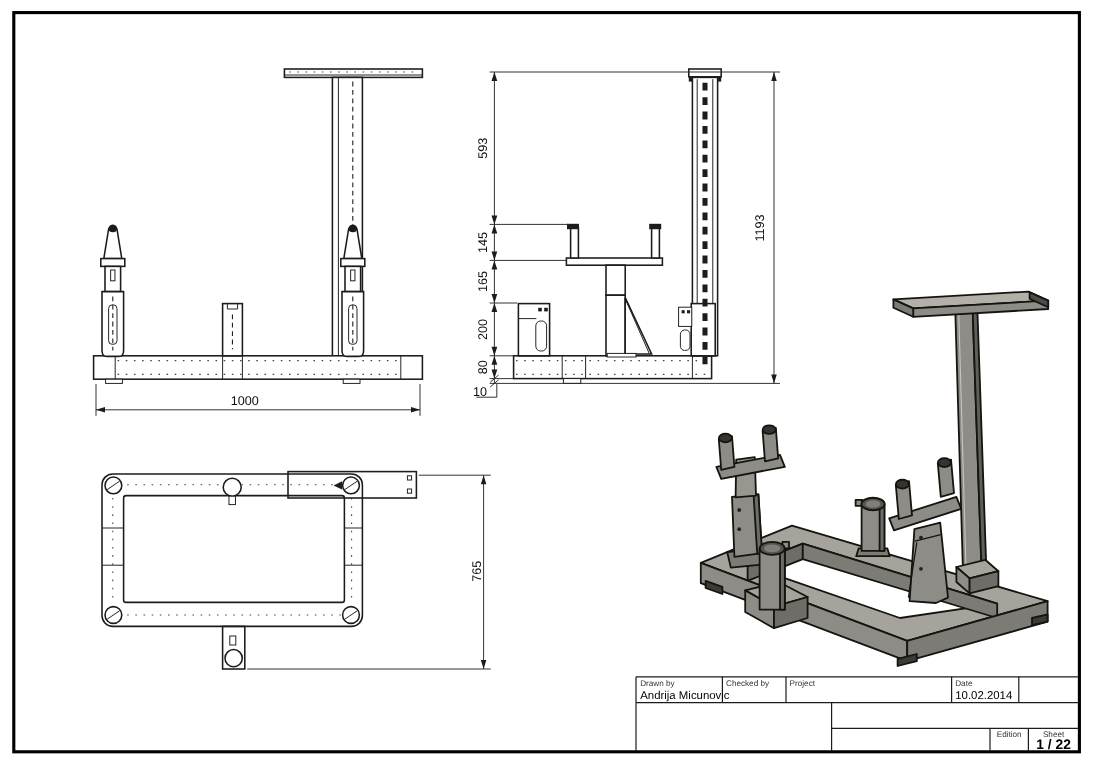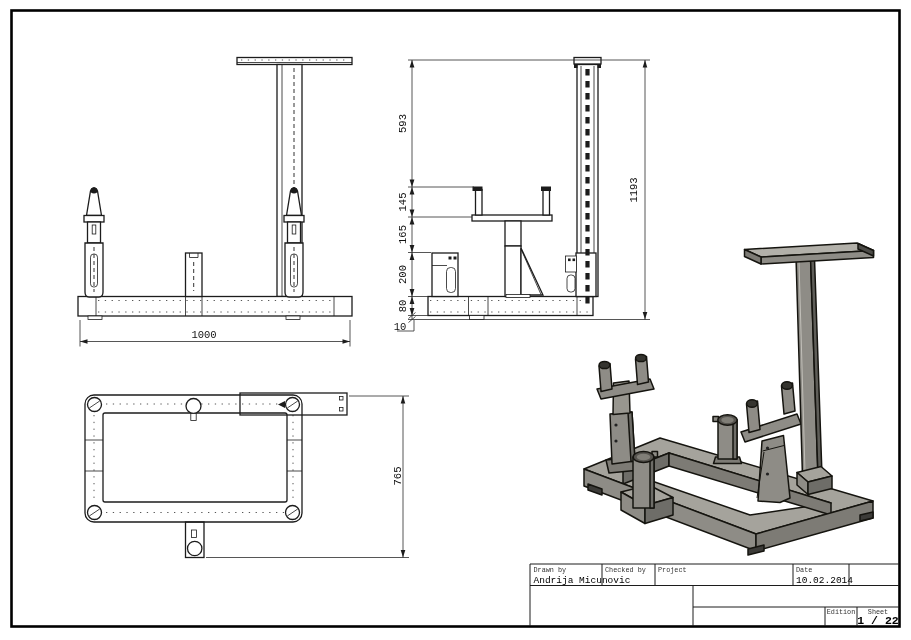--- a/index.html
+++ b/index.html
@@ -1,18 +1,18 @@
 <!DOCTYPE html>
 <html><head>
 <meta charset="utf-8">
 <style>
   html,body{margin:0;padding:0;background:#ffffff;}
   .sheet{
     position:relative;width:911px;height:640px;background:#ffffff;
-    font-family:Liberation Mono, monospace;overflow:hidden;
+    font-family:Liberation Sans, sans-serif;overflow:hidden;
   }
   svg{display:block;}
   .ln   {stroke:#1c1c1c;stroke-width:1.3;fill:none;}
   .lnw  {stroke:#1c1c1c;stroke-width:1.3;fill:#ffffff;}
   .lnt  {stroke:#1c1c1c;stroke-width:0.8;fill:none;}
   .lnwt {stroke:#1c1c1c;stroke-width:0.8;fill:#ffffff;}
   .dark {fill:#1c1c1c;stroke:none;}
   .dots {stroke:#434343;stroke-width:0.9;stroke-dasharray:1.3,5.5;fill:none;}
   .dash {stroke:#1c1c1c;stroke-width:0.9;stroke-dasharray:4,3;fill:none;}
   .cdash{stroke:#1c1c1c;stroke-width:4.2;stroke-dasharray:6.5,5.5;fill:none;}

